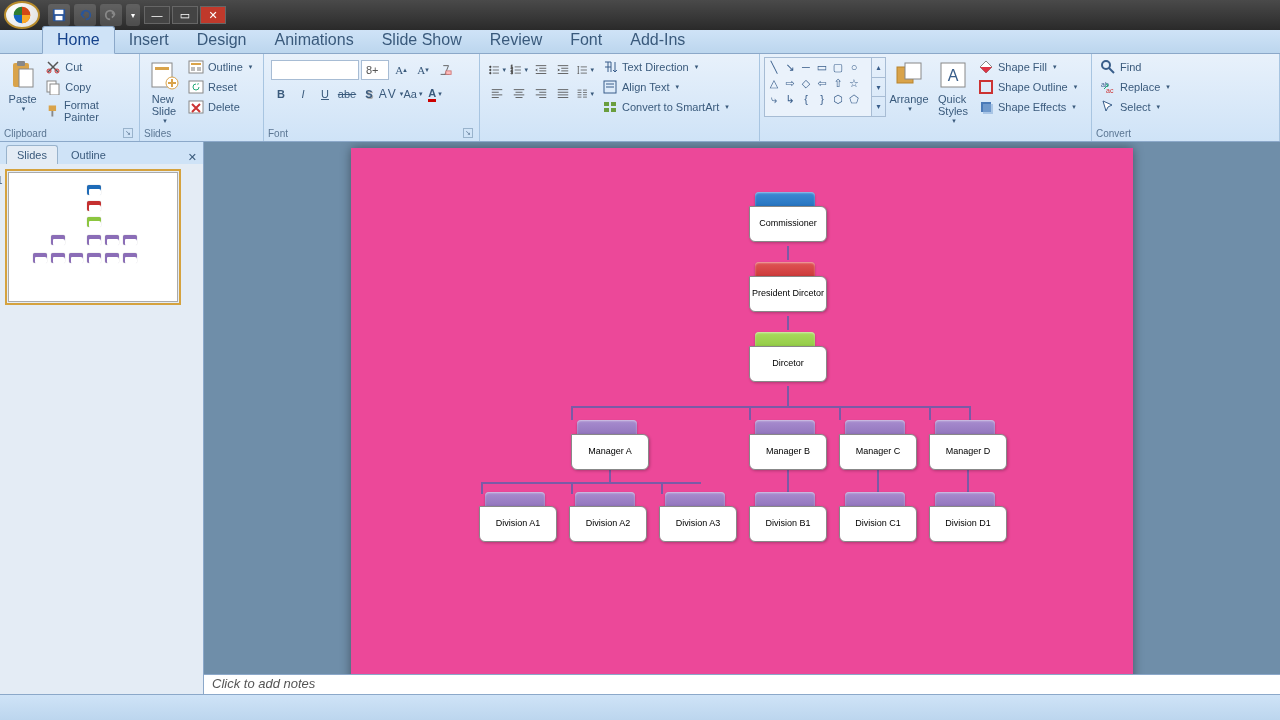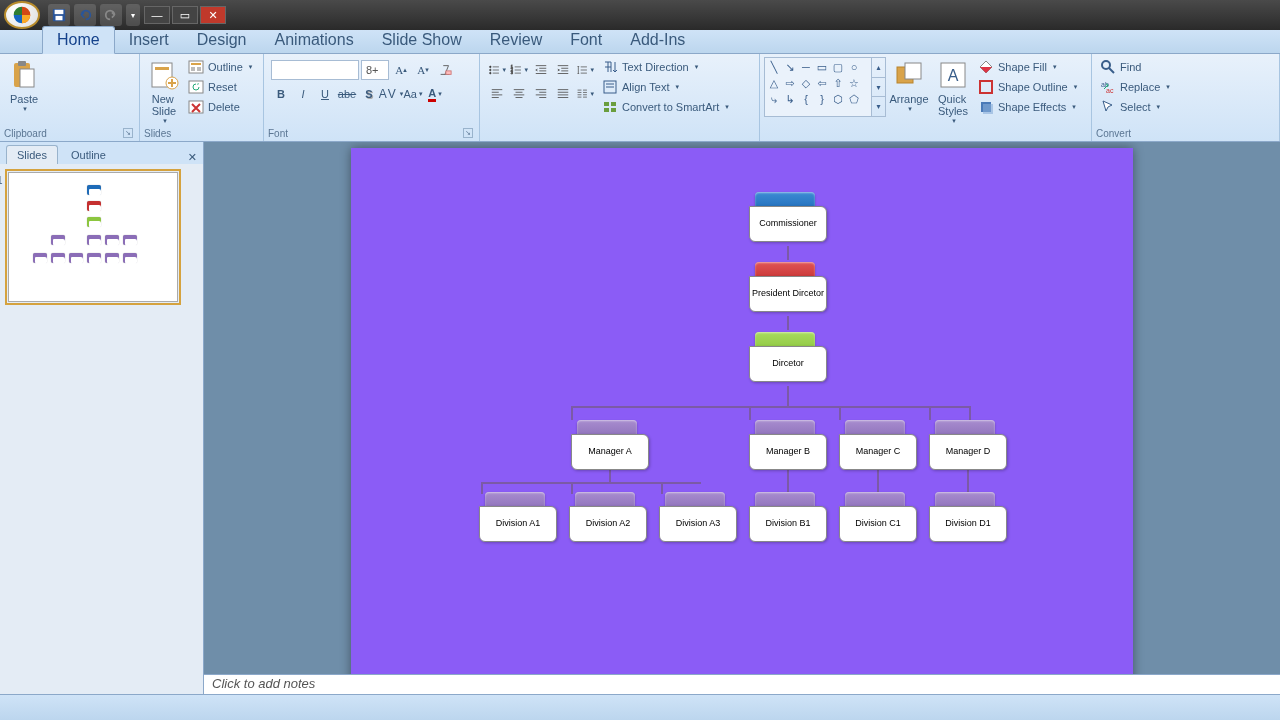--- a/index.html
+++ b/index.html
@@ -39,21 +39,21 @@
 .workspace { position:absolute; top:142px; left:0; right:0; bottom:26px; display:flex; }
 .panel { width:204px; background:#e4ecf5; border-right:1px solid #8ba8c9; display:flex; flex-direction:column; }
 .panel-tabs { height:22px; display:flex; align-items:flex-end; padding-left:6px; background:#cfe3f7; }
 .ptab { font-size:11px; padding:3px 10px; border:1px solid #99b3cc; border-bottom:none; border-radius:3px 3px 0 0; background:#e4ecf5; margin-right:2px; color:#3a5a7c;}
 .ptab.inactive { background:#cfe3f7; border-color:transparent; }
 .panel-close { margin-left:auto; margin-right:6px; font-size:11px; color:#3a5a7c; }
 .thumb-area { flex:1; padding:8px; }
 .thumb { border:1px solid #aaa; background:#fff; width:170px; height:130px; position:relative; outline:2px solid #d5a23e; outline-offset:1px; }
 .thumb-num { position:absolute; left:-12px; top:2px; font-size:10px; color:#3a5a7c;}
 .canvas-area { flex:1; background:#6f8ea9; display:flex; justify-content:center; padding:6px 0; overflow:hidden; position:relative;}
-.slide { width:782px; height:560px; background:#8b5cf6; box-shadow:0 0 10px rgba(0,0,0,0.4); position:relative; }
+.slide { width:782px; height:560px; background:#ec4899; box-shadow:0 0 10px rgba(0,0,0,0.4); position:relative; }
 
 
 .notes { position:absolute; left:204px; right:0; bottom:26px; height:20px; background:#fff; border-top:1px solid #8ba8c9; font-size:13px; font-style:italic; color:#555; padding:1px 8px; }
 .status { position:absolute; left:0; right:0; bottom:0; height:26px; background:linear-gradient(#cfe3f7,#bcd6ee); border-top:1px solid #8ba8c9;}
 
 
 .node { position:absolute; }
 .node .tab-lid { width:60px; height:20px; border-radius:4px 4px 0 0; position:absolute; left:6px; top:0; box-shadow:inset 0 1px 2px rgba(255,255,255,0.5),0 1px 2px rgba(0,0,0,0.3);}
 .node .body { width:78px; height:36px; background:#fff; border:1px solid #888; border-radius:0 6px 6px 6px; position:absolute; left:0; top:14px; font-size:9px; display:flex; align-items:center; justify-content:center; text-align:center; box-shadow:1px 1px 3px rgba(0,0,0,0.25); line-height:1.1;}
 .conn { position:absolute; background:#7b5aa6; }
@@ -125,20 +125,44 @@
   <div class="group" style="width:140px">
     <div class="group-body">
       <div class="big-btn">
         <svg class="ico" viewBox="0 0 32 32">
             <rect x="6" y="4" width="16" height="24" fill="#d9a34a" rx="2"></rect>
             <rect x="10" y="2" width="8" height="5" fill="#888" rx="1"></rect>
             <rect x="12" y="10" width="14" height="18" fill="#fff" stroke="#888"></rect>
           </svg>
         <span>Paste</span>
           <span class="drop">▾</span>
+      </div>
+      <div class="col">
+        <div class="small-btn">
+            <svg class="ico" viewBox="0 0 16 16">
+              <path d="M3 3l10 10M13 3L3 13" stroke="#555" stroke-width="1.5"></path>
+              <circle cx="4" cy="12" r="2" fill="none" stroke="#c33"></circle>
+              <circle cx="12" cy="12" r="2" fill="none" stroke="#c33"></circle>
+            </svg>
+            <span>Cut</span>
+          </div>
+        <div class="small-btn">
+            <svg class="ico" viewBox="0 0 16 16">
+              <rect x="2" y="2" width="9" height="11" fill="#fff" stroke="#888"></rect>
+              <rect x="5" y="5" width="9" height="11" fill="#fff" stroke="#888"></rect>
+            </svg>
+            <span>Copy</span>
+          </div>
+        <div class="small-btn">
+            <svg class="ico" viewBox="0 0 16 16">
+              <rect x="4" y="2" width="8" height="6" fill="#d9a34a"></rect>
+              <rect x="7" y="8" width="2" height="6" fill="#888"></rect>
+            </svg>
+            <span>Format Painter</span>
+          </div>
       </div>
     </div>
     <div class="group-label"><span>Clipboard</span><span class="dlaunch">↘</span></div>
   </div>
 
   <div class="group" style="width:124px">
     <div class="group-body">
       <div class="big-btn">
         <svg class="ico" viewBox="0 0 32 32">
             <rect x="4" y="4" width="20" height="24" fill="#fff" stroke="#888"></rect>

